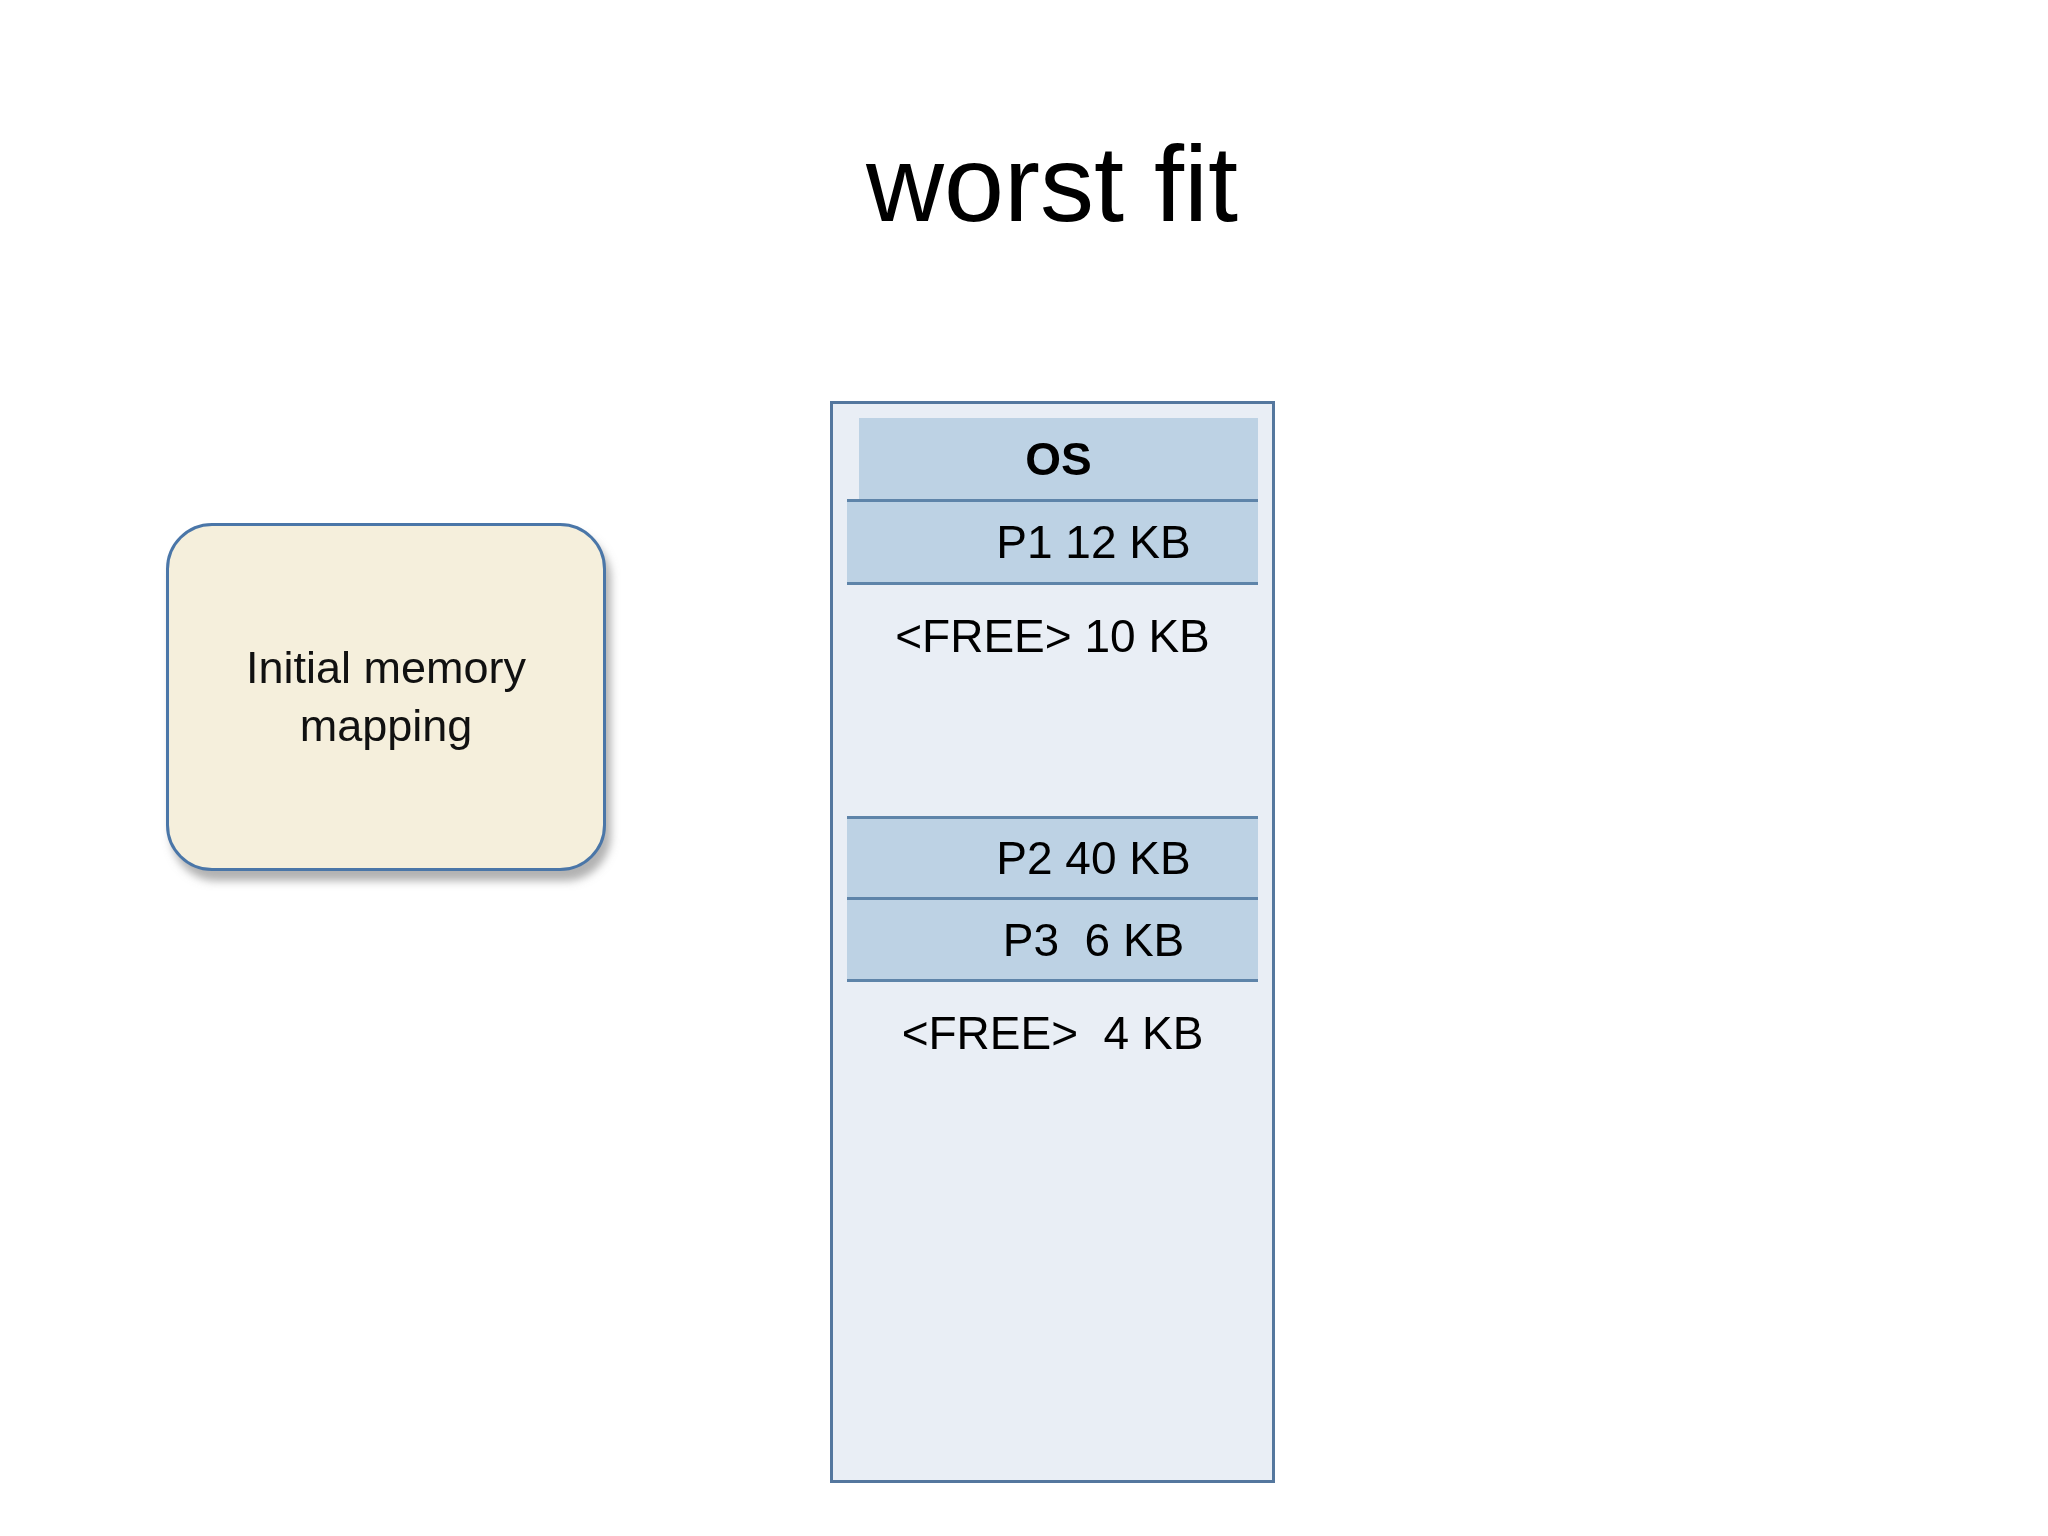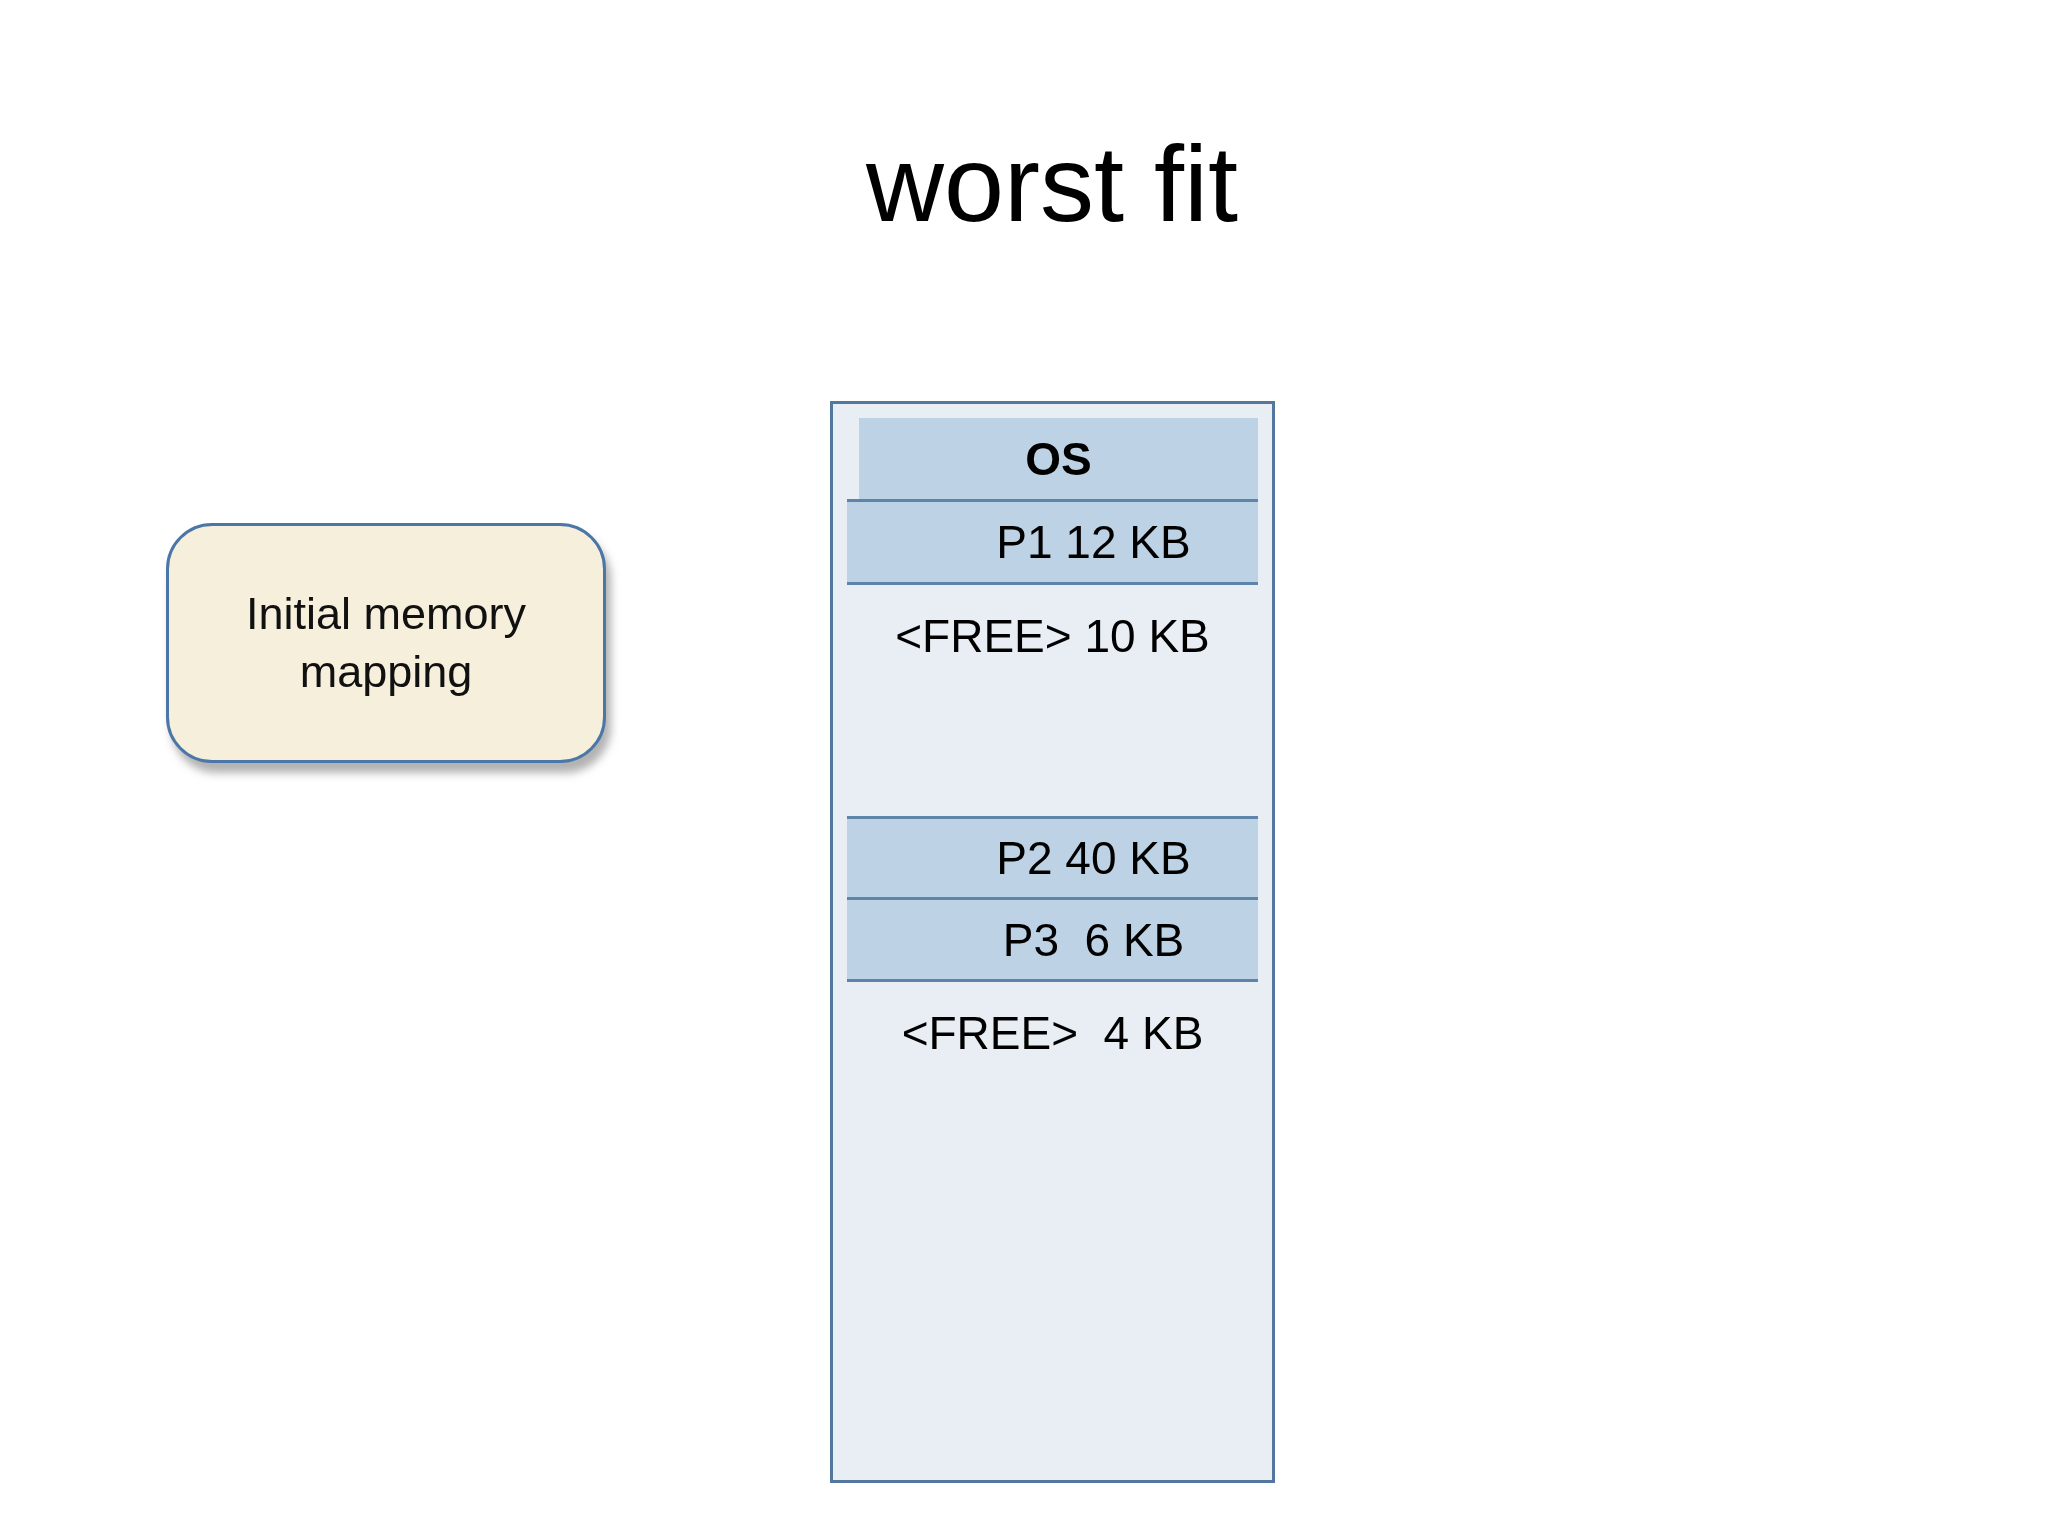--- a/index.html
+++ b/index.html
@@ -38,21 +38,21 @@
     line-height: 1.3;
     color: var(--title_color, #000);
   }
 
   
   .callout {
     position: absolute;
     left: 138px;
     top: 495px;
     width: 440px;
-    height: 240px;
+    height: 348px;
     background: var(--callout_fill, #f5efdc);
     border: 3px solid var(--callout_border, #4a76a8);
     border-radius: 46px;
     box-shadow: 5px 10px 9px rgba(115, 115, 115, 0.55);
     display: flex;
     align-items: center;
     justify-content: center;
   }
   .callout-label {
     max-width: 370px;

